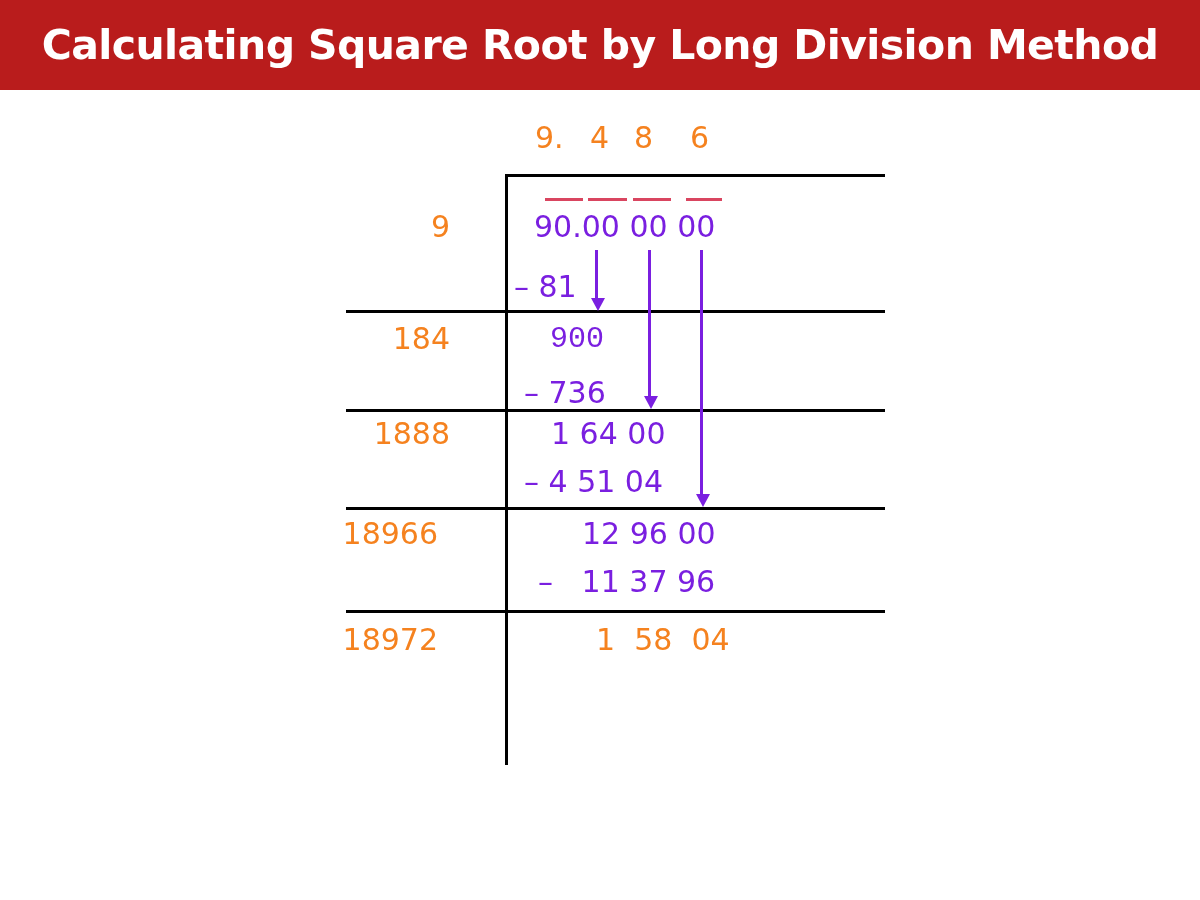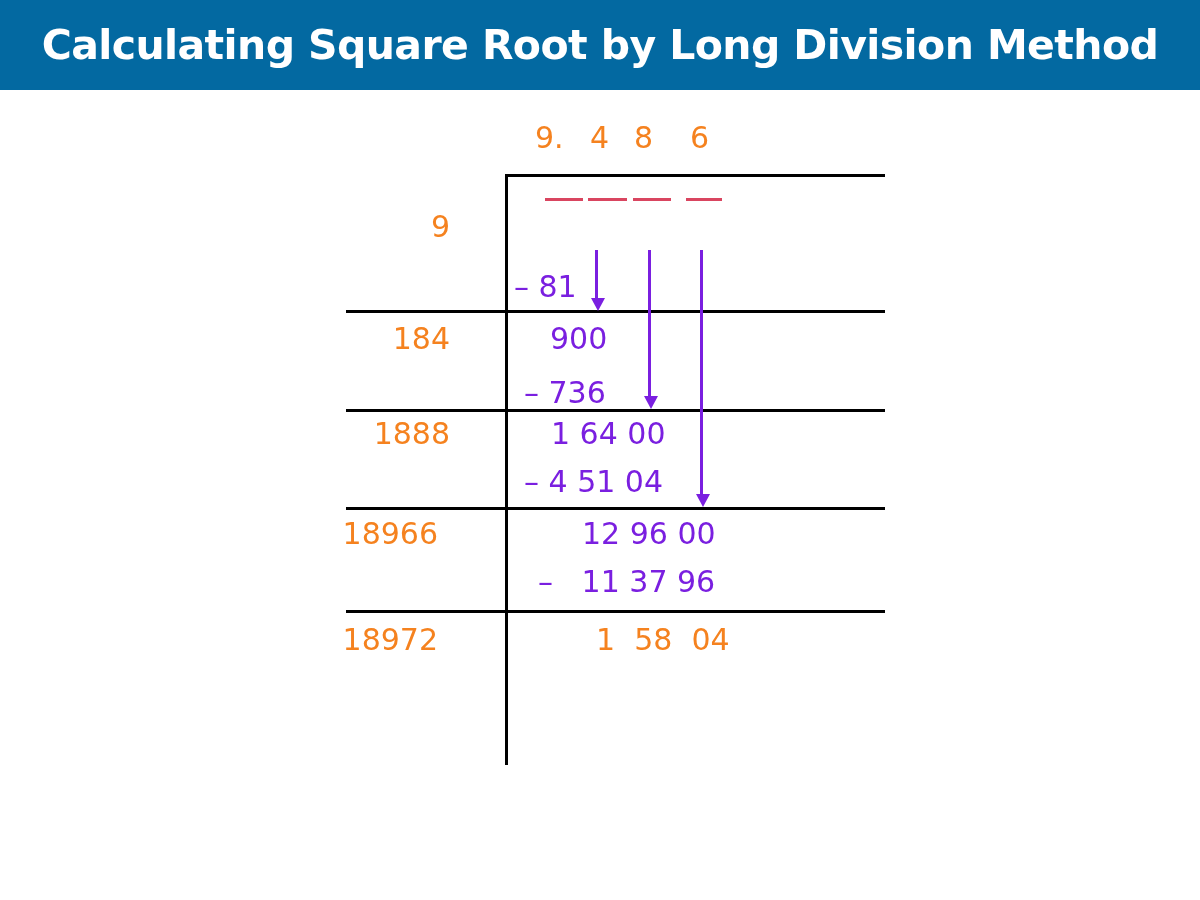--- a/index.html
+++ b/index.html
@@ -16,21 +16,21 @@
     position: relative;
   }
 
   
   #header-banner {
     position: absolute;
     left: 0;
     top: 0;
     width: 1200px;
     height: 90px;
-    background: #0369a1;
+    background: #b91c1c;
     display: flex;
     align-items: center;
     justify-content: center;
   }
   #header-title {
     color: #ffffff;
     font-family: "DejaVu Sans", sans-serif;
     font-size: 41px;
     font-weight: bold;
     letter-spacing: -0.6px;
@@ -112,26 +112,27 @@
 
   <div class="hrule" style="left:505px; top:84px; width:380px;"></div>
   <div class="vrule" style="left:505px; top:84px; height:591px;"></div>
 
   <div class="bar" style="left:545px; top:108px; width:38px;"></div>
   <div class="bar" style="left:588px; top:108px; width:39px;"></div>
   <div class="bar" style="left:633px; top:108px; width:38px;"></div>
   <div class="bar" style="left:686px; top:108px; width:36px;"></div>
 
   <div class="num orange divisor" style="left:290px; top:122px;">9</div>
+  <div class="num purple" style="left:534px; top:122px;">90.00 00 00</div>
   <div class="num purple" style="left:514px; top:182px;">– 81</div>
 
   <div class="hrule" style="left:346px; top:220px; width:539px;"></div>
 
   <div class="num orange divisor" style="left:290px; top:234px;">184</div>
-  <div class="num purple" style="left:550px; top:234px;">900</div>
+  <div class="num purple" style="left:550px; top:234px;font-family:Liberation Mono, monospace;">900</div>
   <div class="num purple" style="left:524px; top:288px;">– 736</div>
 
   <div class="hrule" style="left:346px; top:319px; width:539px;"></div>
 
   <div class="num orange divisor" style="left:290px; top:329px;">1888</div>
   <div class="num purple" style="left:551px; top:329px;">1 64 00</div>
   <div class="num purple" style="left:524px; top:377px;">– 4 51 04</div>
 
   <div class="hrule" style="left:346px; top:417px; width:539px;"></div>
 

